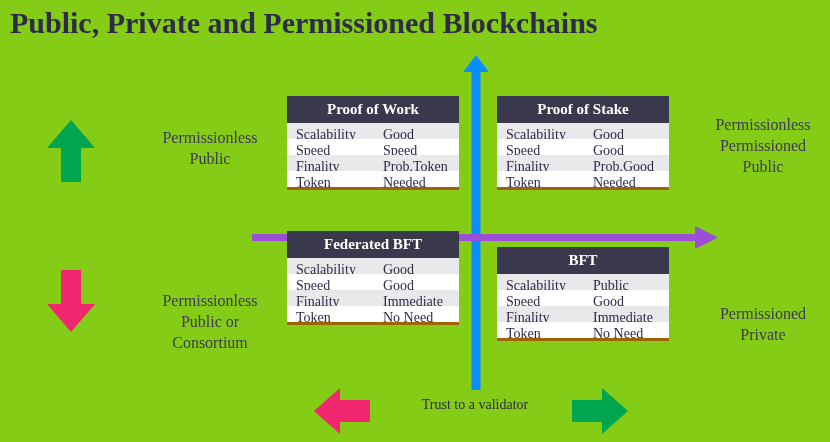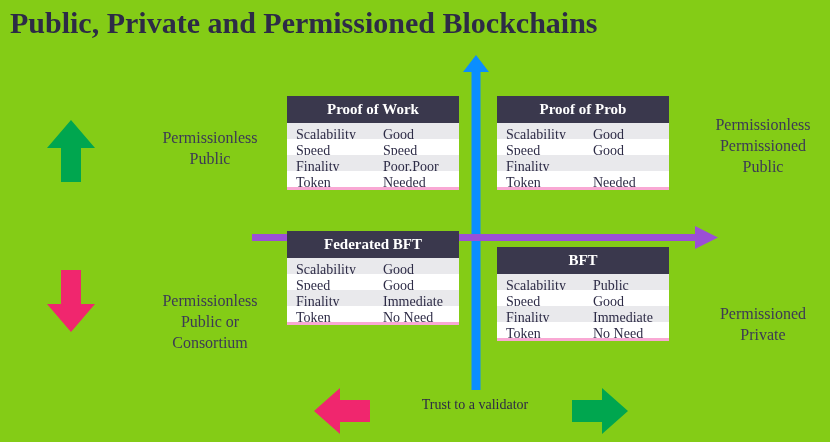--- a/index.html
+++ b/index.html
@@ -15,21 +15,21 @@
   .axis-label{
     font-size:21px;line-height:22px;text-align:center;white-space:pre-line;color:#2d2b46;
   }
   .quad-label{
     font-size:16px;line-height:21px;text-align:center;white-space:pre-line;color:#3c3a55;
   }
   .bottom-label{
     font-size:14px;text-align:center;color:#2d2b46;white-space:nowrap;
   }
   .qtable{
-    width:172px;border-bottom:3px solid #f9a8d4;background:#fff;
+    width:172px;border-bottom:3px solid #a16207;background:#fff;
   }
   .qhead{
     height:27px;line-height:27px;background:#3a384d;color:#ffffff;
     font-size:15px;font-weight:bold;text-align:center;
   }
   .qrow{
     position:relative;height:16px;line-height:23px;font-size:14px;background:#ffffff;
   }
   .qrow.alt{background:#e9e9ec;}
   .qlabel{position:absolute;left:9px;top:0;}
@@ -78,40 +78,41 @@
     <div class="qrow alt">
       <span class="qlabel">Scalability</span>
       <span class="qvalue">Good</span>
     </div>
     <div class="qrow">
       <span class="qlabel">Speed</span>
       <span class="qvalue">Speed</span>
     </div>
     <div class="qrow alt">
       <span class="qlabel">Finality</span>
-      <span class="qvalue">Poor.Poor</span>
+      <span class="qvalue">Prob.Token</span>
     </div>
     <div class="qrow">
       <span class="qlabel">Token</span>
       <span class="qvalue">Needed</span>
     </div>
   </div>
 
   <div class="abs qtable" style="left:497px;top:96px;">
-    <div class="qhead">Proof of Prob</div>
+    <div class="qhead">Proof of Stake</div>
     <div class="qrow alt">
       <span class="qlabel">Scalability</span>
       <span class="qvalue">Good</span>
     </div>
     <div class="qrow">
       <span class="qlabel">Speed</span>
       <span class="qvalue">Good</span>
     </div>
     <div class="qrow alt">
       <span class="qlabel">Finality</span>
+      <span class="qvalue">Prob.Good</span>
     </div>
     <div class="qrow">
       <span class="qlabel">Token</span>
       <span class="qvalue">Needed</span>
     </div>
   </div>
 
   <div class="abs qtable" style="left:287px;top:231px;">
     <div class="qhead">Federated BFT</div>
     <div class="qrow alt">

